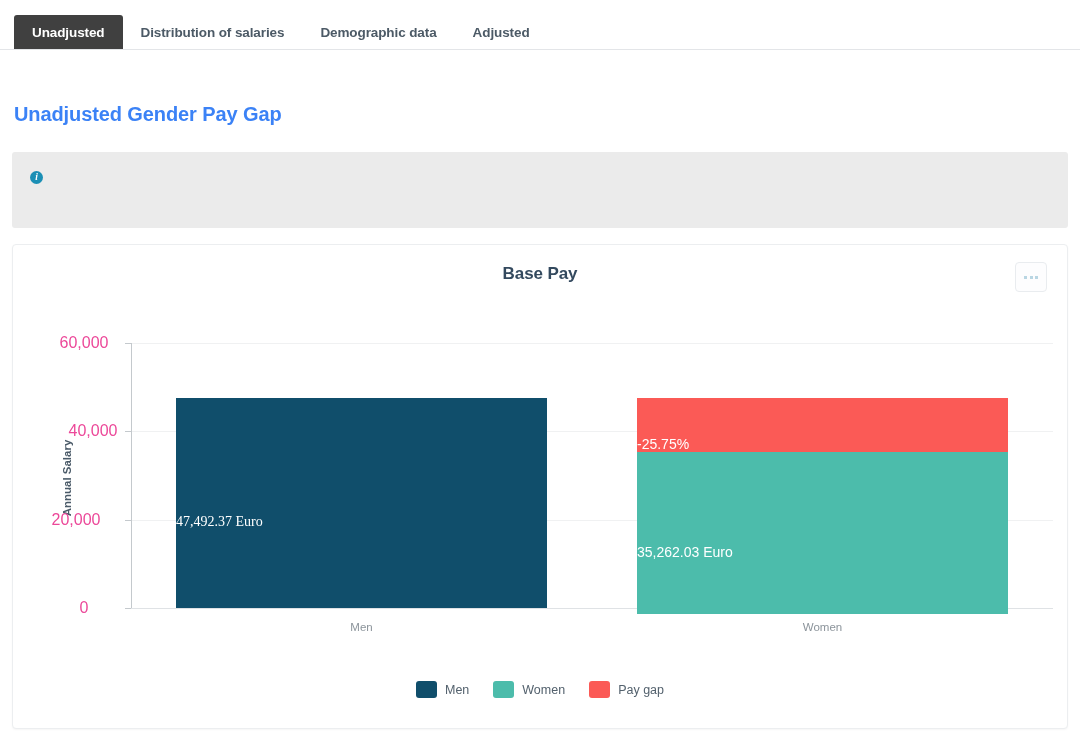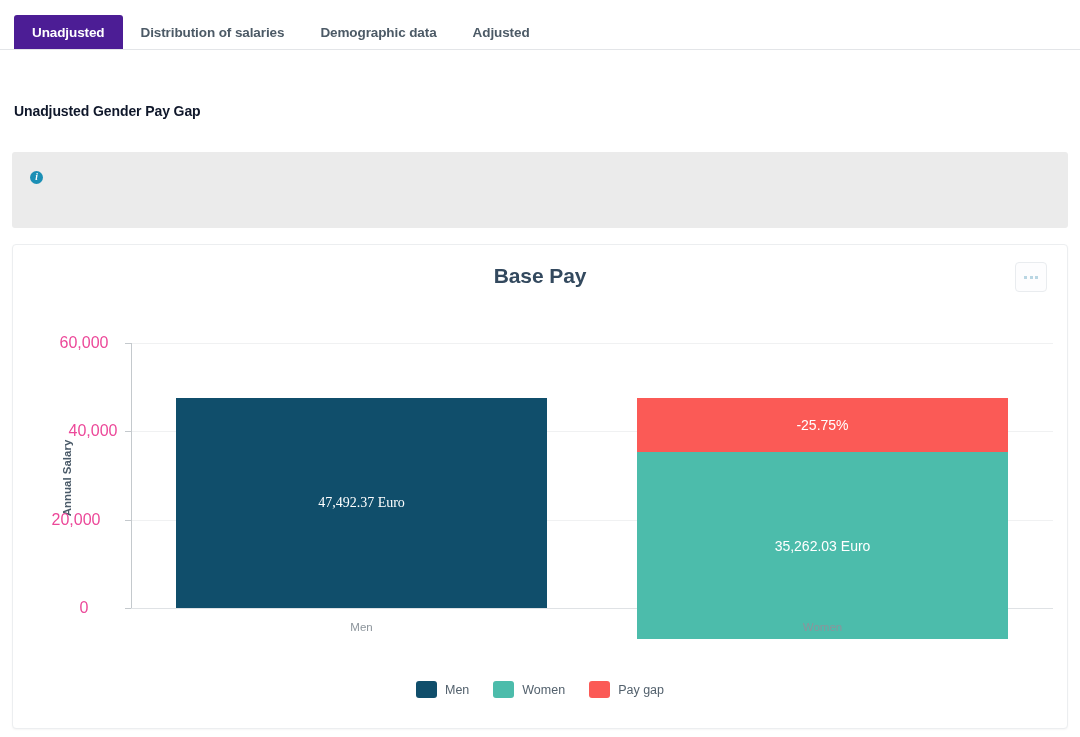--- a/index.html
+++ b/index.html
@@ -35,33 +35,33 @@
     padding: 0 18px;
     height: 34px;
     font-size: 13.5px;
     font-weight: bold;
     color: #4c5a66;
     cursor: pointer;
     white-space: nowrap;
     letter-spacing: -0.1px;
   }
   .tab.active {
-    background: #4c1d95;
+    background: #404040;
     color: #ffffff;
     border-radius: 3px 3px 0 0;
     text-align: center;
   }
 
   
   .page-title {
     position: absolute;
     left: 14px; top: 103px;
-    font-size: 14px;
-    font-weight: bold;
-    color: #0f172a;
+    font-size: 20px;
+    font-weight: bold;
+    color: #3b82f6;
     letter-spacing: -0.1px;
   }
 
   
   .infobox {
     position: absolute;
     left: 12px; top: 152px;
     width: 1056px;
     min-height: 76px;
     background: #ebebeb;
@@ -98,21 +98,21 @@
     background: #ffffff;
     border: 1px solid #eceef0;
     border-radius: 4px;
     box-shadow: 0 1px 2px rgba(0,0,0,0.04);
   }
   .chart-title {
     position: absolute;
     left: 0; top: 19px;
     width: 100%;
     text-align: center;
-    font-size: 21px;
+    font-size: 17px;
     font-weight: bold;
     color: #33495e;
     letter-spacing: -0.1px;
   }
   .menu-button {
     position: absolute;
     right: 20px; top: 17px;
     width: 32px; height: 30px;
     background: #fdfdfe;
     border: 1px solid #e9ecef;
@@ -174,25 +174,25 @@
     position: absolute;
     height: 1px;
     background: #dfe2e5;
   }
   .bar {
     position: absolute;
   }
   .bar-label {
     position: absolute;
     width: 100%;
-    text-align: center;
     color: #ffffff;
     font-size: 14px;
     transform: translateY(-50%);
     pointer-events: none;
+    margin-top: 19px;
   }
   .xtick-label {
     position: absolute;
     text-align: center;
     font-size: 11.5px;
     color: #8c949b;
     transform: translateX(-50%);
   }
 
   
@@ -268,21 +268,21 @@
       <div class="ytick-label" style="top: 186.333px; left: 45px;">40,000</div>
       <div class="gridline" style="left: 118px; top: 98px; width: 922px;"></div>
       <div class="ytick-mark" style="left: 112px; top: 98px;"></div>
       <div class="ytick-label" style="top: 98px; left: 36px;">60,000</div>
       <div class="axis-line-y" style="left: 118px; top: 98px; height: 265px;"></div>
       <div class="axis-line-x" style="left: 118px; top: 363px; width: 922px;"></div>
       <div class="bar" style="left: 163px; top: 153.242px; width: 371px; height: 209.758px; background: rgb(16, 78, 107); font-family: Liberation Serif, serif;">
         <div class="bar-label" style="top: 50%;">47,492.37 Euro</div>
       </div>
       <div class="xtick-label" style="left: 348.5px; top: 376px;">Men</div>
-      <div class="bar" style="left: 624px; top: 207.259px; width: 371px; height: 187px; background: rgb(76, 188, 171);">
+      <div class="bar" style="left: 624px; top: 207.259px; width: 371px; height: 162px; background: rgb(76, 188, 171);">
         <div class="bar-label" style="top: 50%;">35,262.03 Euro</div>
       </div>
       <div class="bar" style="left: 624px; top: 153.242px; width: 371px; height: 54.0173px; background: rgb(251, 90, 86);">
         <div class="bar-label" style="top: 50%;">-25.75%</div>
       </div>
       <div class="xtick-label" style="left: 809.5px; top: 376px;">Women</div>
     </div>
 
   <div class="legend" id="legend">
       <div class="legend-item">

